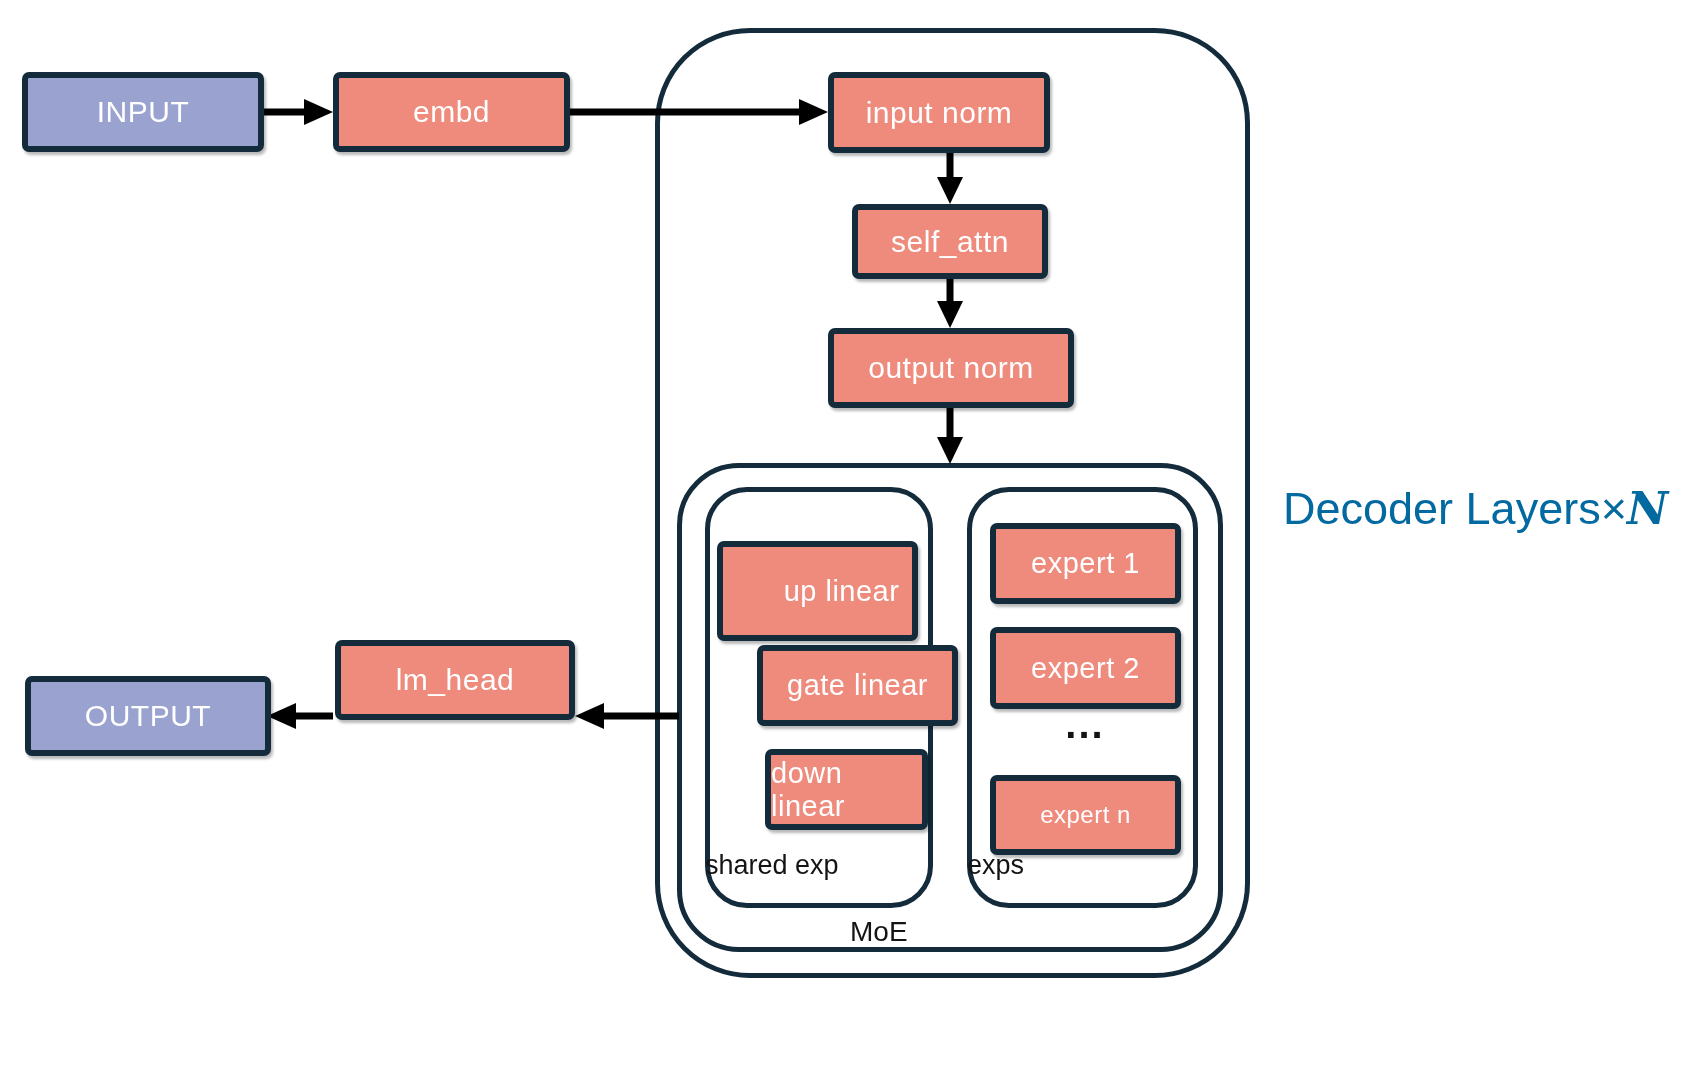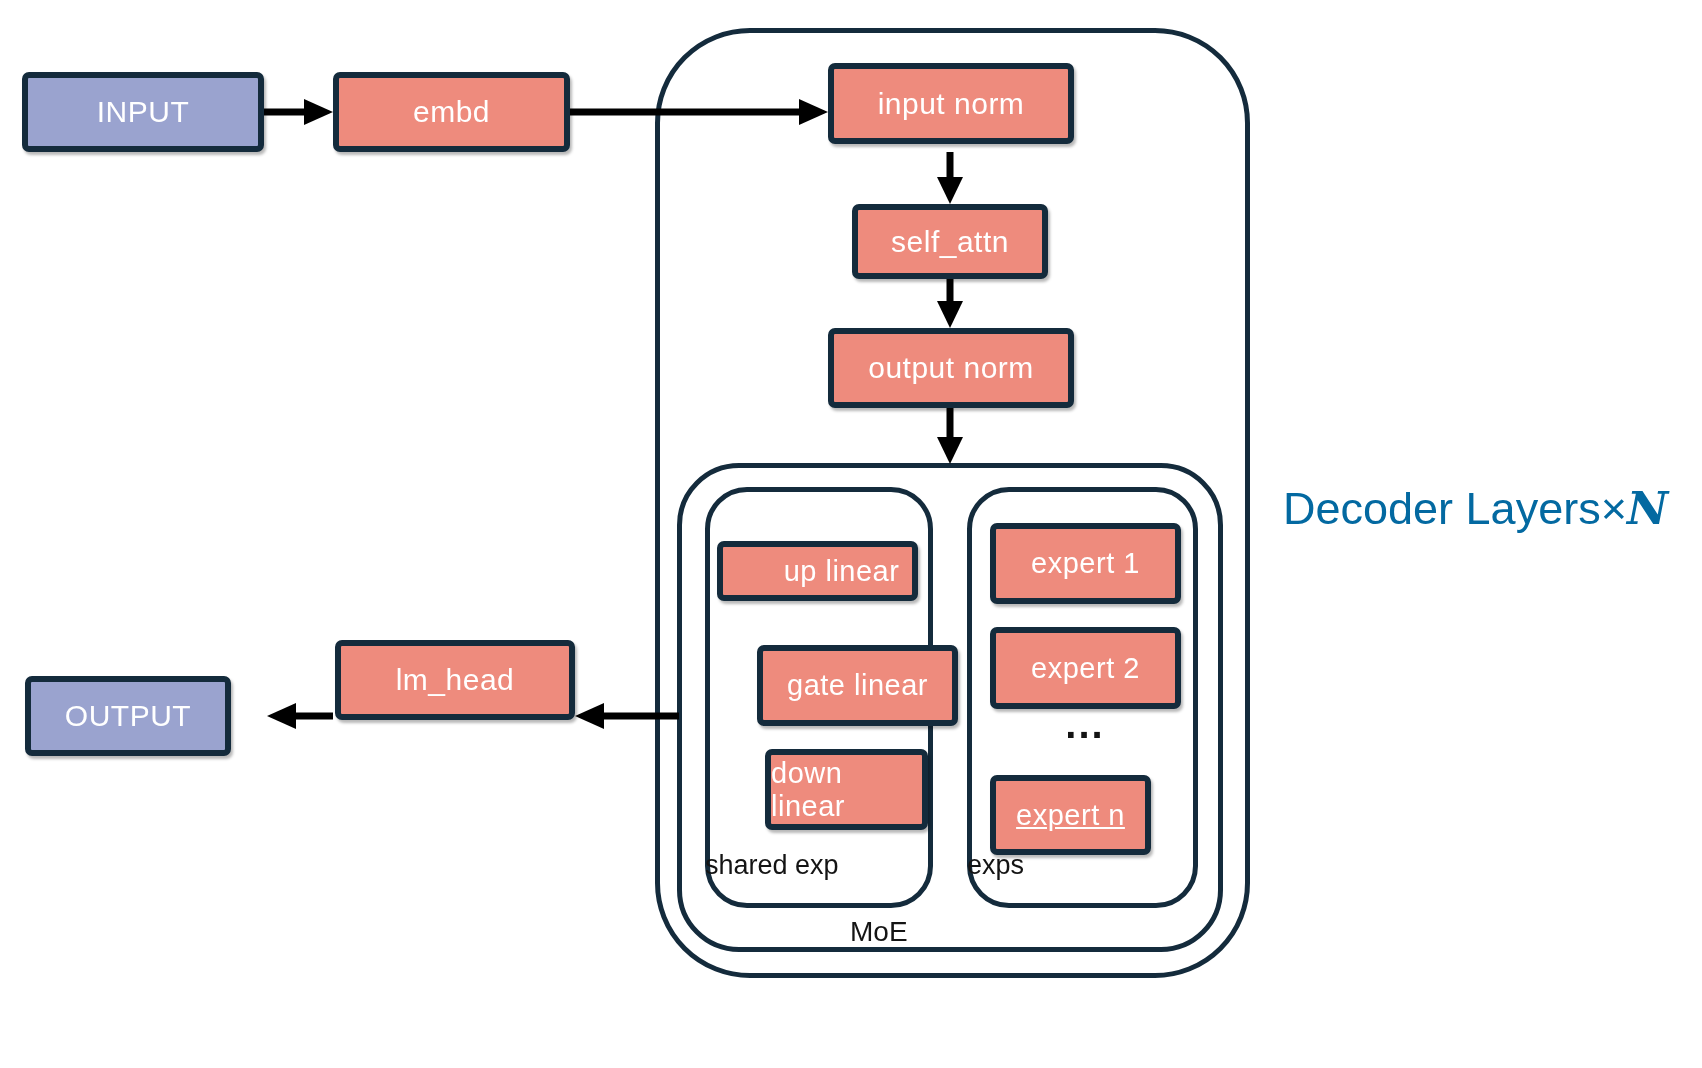--- a/index.html
+++ b/index.html
@@ -96,34 +96,34 @@
     </g>
     <g stroke="currentColor" fill="currentColor">
       <line x1="333" y1="716" x2="292" y2="716" stroke-width="7"></line>
       <polygon points="267,716 296,703 296,729" stroke="none"></polygon>
     </g>
   </svg>
 
   <div class="node purple" style="left:22px;top:72px;width:242px;height:80px;">INPUT</div>
   <div class="node salmon" style="left:333px;top:72px;width:237px;height:80px;">embd</div>
 
-  <div class="node salmon" style="left:828px;top:63px;width:246px;height:81px;">input norm</div>
+  <div class="node salmon" style="left:828px;top:72px;width:222px;height:81px;">input norm</div>
   <div class="node salmon" style="left:852px;top:204px;width:196px;height:75px;">self_attn</div>
   <div class="node salmon" style="left:828px;top:328px;width:246px;height:80px;">output norm</div>
 
-  <div class="node salmon" style="left:717px;top:541px;width:201px;height:60px;font-size:29px;padding-left:48px;">up linear</div>
+  <div class="node salmon" style="left:717px;top:541px;width:201px;height:100px;font-size:29px;padding-left:48px;">up linear</div>
   <div class="node salmon" style="left:717px;top:645px;width:201px;height:81px;font-size:29px;margin-left:40px;">gate linear</div>
   <div class="node salmon" style="left:717px;top:749px;width:163px;height:81px;font-size:29px;margin-left:48px;">down linear</div>
 
   <div class="node salmon" style="left:990px;top:523px;width:191px;height:81px;font-size:29px;">expert 1</div>
   <div class="node salmon" style="left:990px;top:627px;width:191px;height:82px;font-size:29px;">expert 2</div>
   <div class="ellipsis">...</div>
-  <div class="node salmon" style="left:990px;top:775px;width:161px;height:80px;font-size:29px;text-decoration:underline;">expert n</div>
+  <div class="node salmon" style="left:990px;top:775px;width:191px;height:80px;font-size:24px;">expert n</div>
 
-  <div class="node purple" style="left:25px;top:676px;width:206px;height:80px;">OUTPUT</div>
+  <div class="node purple" style="left:25px;top:676px;width:246px;height:80px;">OUTPUT</div>
   <div class="node salmon" style="left:335px;top:640px;width:240px;height:80px;">lm_head</div>
 
   <div class="ctr-label lbl-shared">shared exp</div>
   <div class="ctr-label lbl-exps">exps</div>
   <div class="ctr-label lbl-moe">MoE</div>
 
   <div class="decoder-label">
     <span>Decoder Layers×</span><span class="nvar">N</span>
   </div>
 

